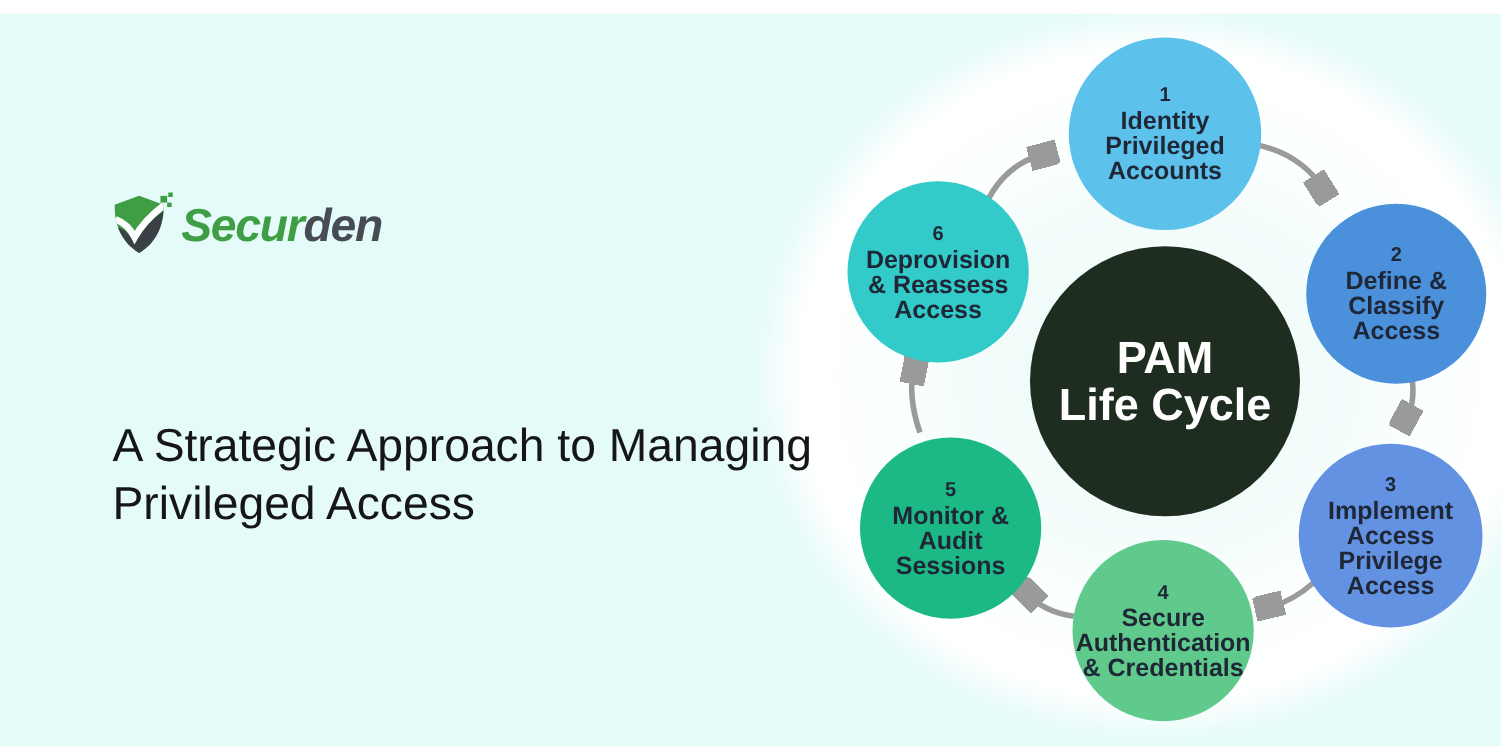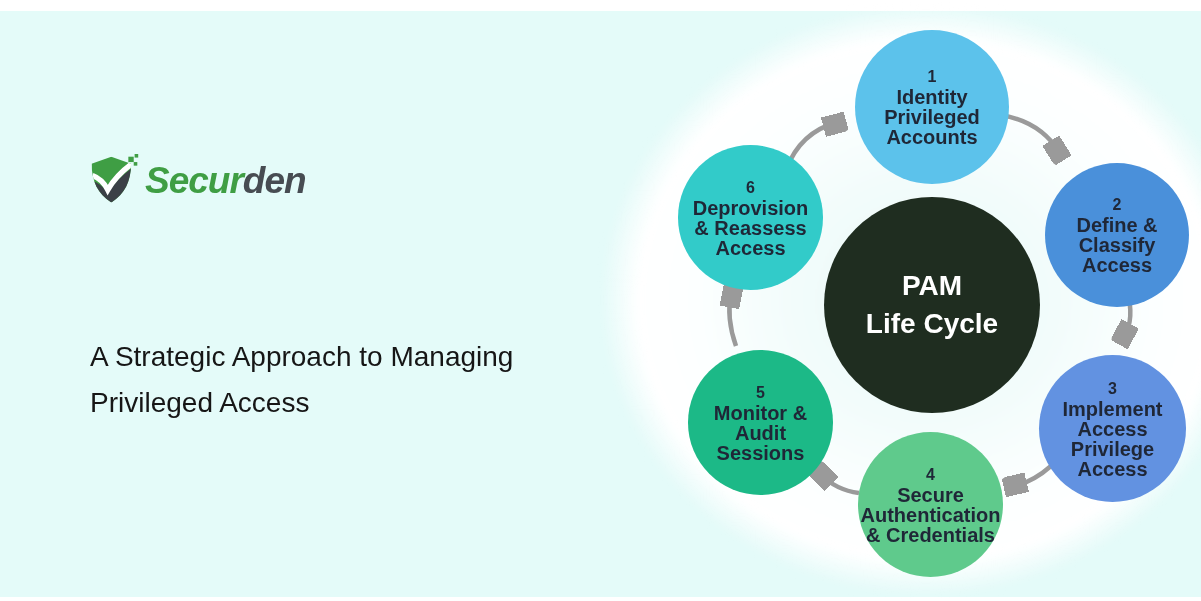--- a/index.html
+++ b/index.html
@@ -34,21 +34,21 @@
   .logo-green{color:#3f9e44;}
   .logo-dark{color:#474c52;}
 
   .headline-title{
     position:absolute;left:88px;top:243px;
     font-size:55px;font-weight:700;letter-spacing:-1px;
     color:#0c0c0c;
   }
   .headline-sub{
     position:absolute;left:90px;top:334px;
-    font-size:28px;font-weight:400;color:#161616;
+    font-size:37px;font-weight:400;color:#161616;
     line-height:46px;white-space:pre-line;
   }
 
   
   .arrows{position:absolute;left:0;top:0;width:1201px;height:601px;}
   .arrows path{stroke:var(--arrow-color,#9a9a9a);stroke-width:4.5;fill:none;}
   .arrowhead{fill:var(--arrow-color,#9a9a9a);}
 
   .step{
     position:absolute;border-radius:50%;
@@ -57,21 +57,21 @@
   }
   .step .num{font-size:16px;line-height:20px;}
   .step .lbl{font-size:20px;line-height:20px;white-space:pre-line;}
 
   .hub{
     position:absolute;left:824px;top:197px;width:216px;height:216px;
     border-radius:50%;background:#1f2d20;
     display:flex;align-items:center;justify-content:center;text-align:center;
   }
   .hub .lbl{
-    color:#ffffff;font-weight:700;font-size:28px;line-height:38px;white-space:pre-line;
+    color:#ffffff;font-weight:700;font-size:36px;line-height:38px;white-space:pre-line;
   }
 
   .c1{left:855px;top:30px;width:154px;height:154px;}
   .c2{left:1045px;top:163px;width:144px;height:144px;}
   .c3{left:1039px;top:355px;width:147px;height:147px;}
   .c4{left:858px;top:432px;width:145px;height:145px;}
   .c5{left:688px;top:350px;width:145px;height:145px;}
   .c6{left:678px;top:145px;width:145px;height:145px;}
 </style>
 </head>

